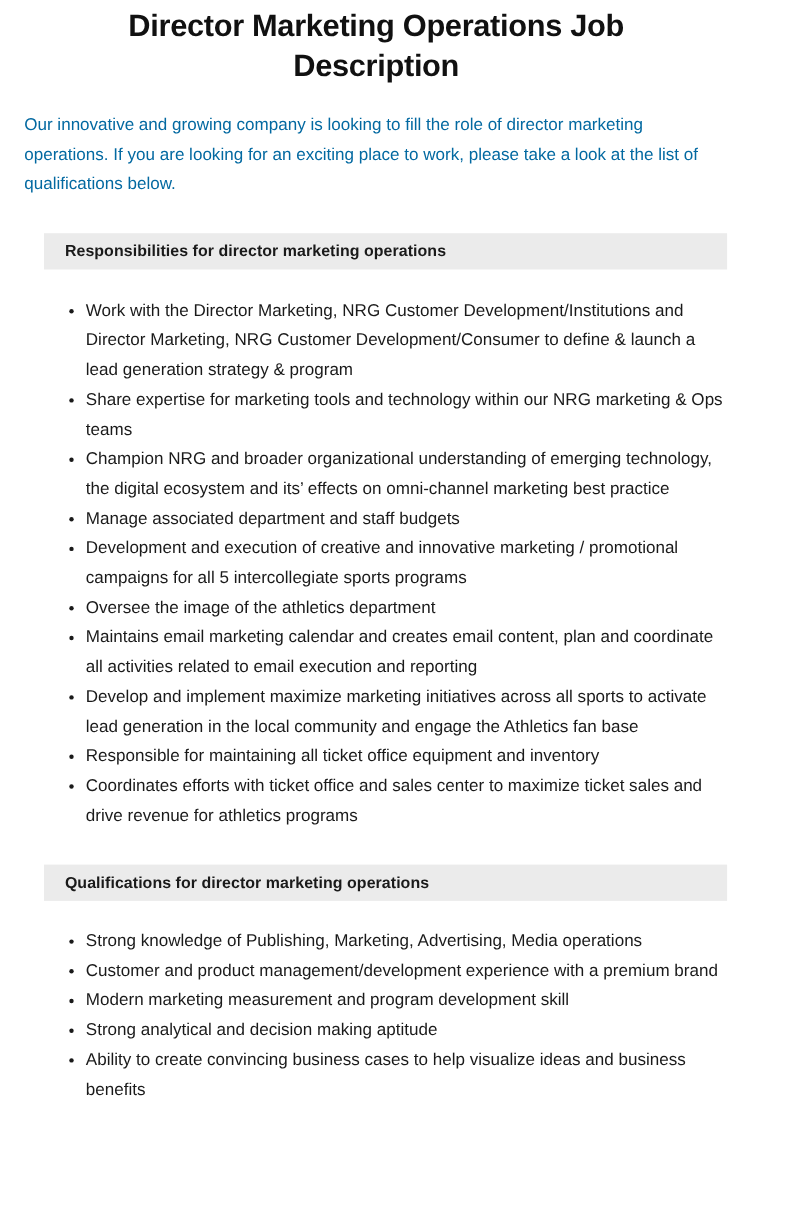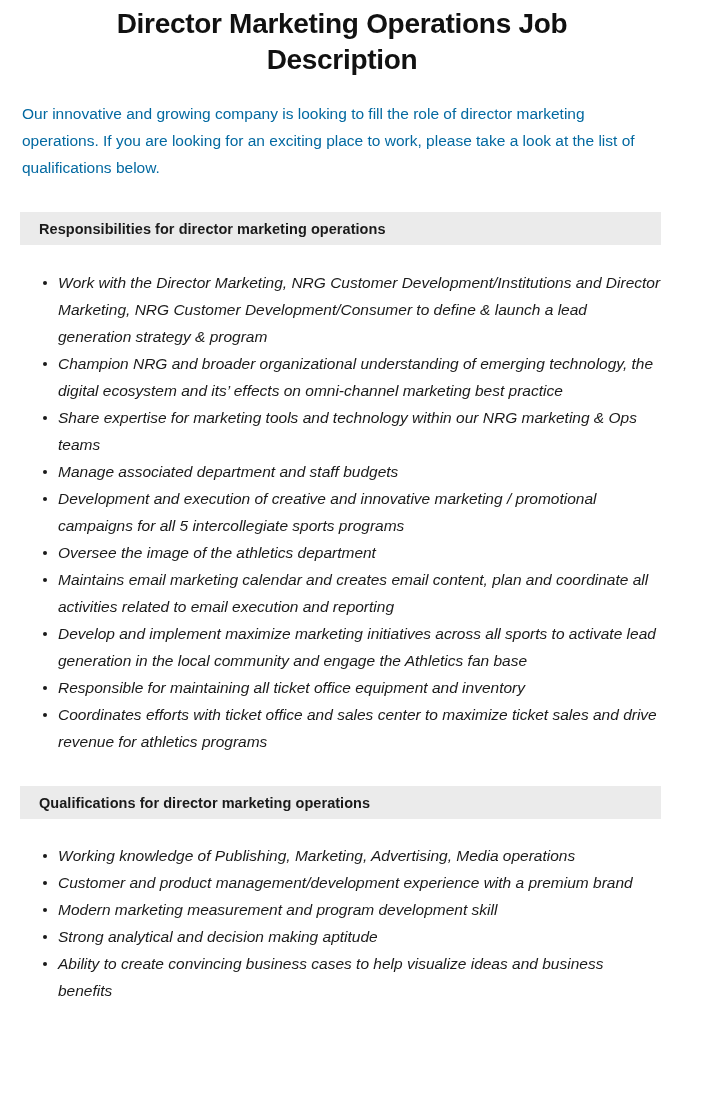--- a/index.html
+++ b/index.html
@@ -39,20 +39,21 @@
     margin: 0;
     padding: 22px 22px 0 22px;
     font-size: 15.5px;
     line-height: 27px;
     color: #0369a1;
   }
 
   
   .section {
     margin: 0;
+    padding-left: 20px;
   }
   .section-band {
     margin: 31px 23px 0 20px;
     background: #ebebeb;
     height: 33px;
     display: flex;
     align-items: center;
     padding: 0 0 0 19px;
     box-sizing: border-box;
   }
@@ -70,21 +71,20 @@
     margin: 0;
     padding: 24px 23px 0 0;
   }
   .bullet-item {
     position: relative;
     margin: 0 0 0 58px;
     padding: 0;
     font-size: 15.5px;
     line-height: 27px;
     color: #1a1a1a;
-    font-style: italic;
   }
   .bullet-item::before {
     content: "";
     position: absolute;
     left: -15px;
     top: 12px;
     width: 4px;
     height: 4px;
     border-radius: 50%;
     background: #1a1a1a;
@@ -102,38 +102,38 @@
   <h1 class="doc-title">Director Marketing Operations Job Description</h1>
 
   <p class="intro">Our innovative and growing company is looking to fill the role of director marketing operations. If you are looking for an exciting place to work, please take a look at the list of qualifications below.</p>
 
   <section class="section section-responsibilities">
     <div class="section-band">
       <span class="section-band-title">Responsibilities for director marketing operations</span>
     </div>
     <ul class="bullet-list">
       <li class="bullet-item">Work with the Director Marketing, NRG Customer Development/Institutions and Director Marketing, NRG Customer Development/Consumer to define &amp; launch a lead generation strategy &amp; program</li>
+      <li class="bullet-item">Share expertise for marketing tools and technology within our NRG marketing &amp; Ops teams</li>
       <li class="bullet-item">Champion NRG and broader organizational understanding of emerging technology, the digital ecosystem and its’ effects on omni-channel marketing best practice</li>
-      <li class="bullet-item">Share expertise for marketing tools and technology within our NRG marketing &amp; Ops teams</li>
       <li class="bullet-item">Manage associated department and staff budgets</li>
       <li class="bullet-item">Development and execution of creative and innovative marketing / promotional campaigns for all 5 intercollegiate sports programs</li>
       <li class="bullet-item">Oversee the image of the athletics department</li>
       <li class="bullet-item">Maintains email marketing calendar and creates email content, plan and coordinate all activities related to email execution and reporting</li>
       <li class="bullet-item">Develop and implement maximize marketing initiatives across all sports to activate lead generation in the local community and engage the Athletics fan base</li>
       <li class="bullet-item">Responsible for maintaining all ticket office equipment and inventory</li>
       <li class="bullet-item">Coordinates efforts with ticket office and sales center to maximize ticket sales and drive revenue for athletics programs</li>
     </ul>
   </section>
 
   <section class="section section-qualifications">
     <div class="section-band">
       <span class="section-band-title">Qualifications for director marketing operations</span>
     </div>
     <ul class="bullet-list">
-      <li class="bullet-item">Working knowledge of Publishing, Marketing, Advertising, Media operations</li>
+      <li class="bullet-item">Strong knowledge of Publishing, Marketing, Advertising, Media operations</li>
       <li class="bullet-item">Customer and product management/development experience with a premium brand</li>
       <li class="bullet-item">Modern marketing measurement and program development skill</li>
       <li class="bullet-item">Strong analytical and decision making aptitude</li>
       <li class="bullet-item">Ability to create convincing business cases to help visualize ideas and business benefits</li>
     </ul>
   </section>
 
 </div>
 
 </body></html>

